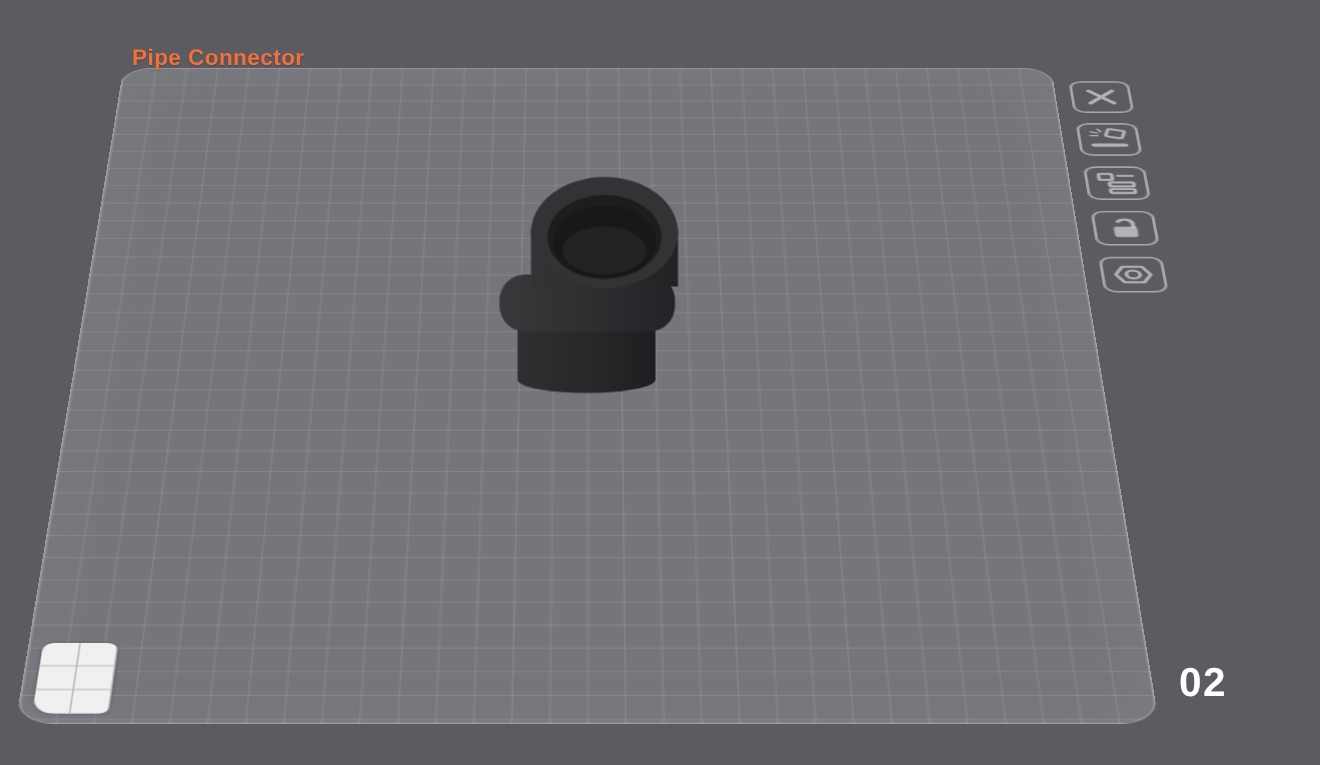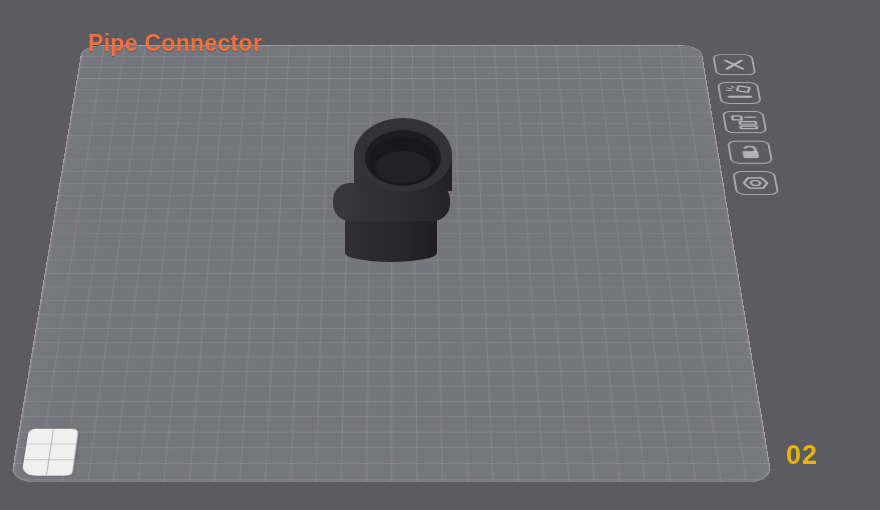--- a/index.html
+++ b/index.html
@@ -45,27 +45,27 @@
     display:flex;align-items:center;justify-content:center;
     cursor:pointer;
   }
   .plate-icon svg{width:36px;height:36px;display:block;}
   .plate-icon .stroked{stroke:rgba(230,230,236,0.62);fill:none;}
   .plate-icon .filled{fill:rgba(230,230,236,0.62);stroke:none;}
 
   
   .plate-title{
     position:absolute;left:88px;top:30px;
-    color:#f2703c;font-size:23px;font-weight:bold;letter-spacing:0.3px;
+    color:#f2703c;font-size:15px;font-weight:bold;letter-spacing:0.3px;
     text-shadow:0 1px 1px rgba(0,0,0,0.25);
     cursor:pointer;
   }
   .plate-number{
     position:absolute;left:786px;top:440px;
-    color:#eab308;font-size:27px;font-weight:bold;letter-spacing:1px;
+    color:#ffffff;font-size:27px;font-weight:bold;letter-spacing:1px;
   }
   .model{position:absolute;left:325px;top:105px;width:140px;height:165px;cursor:pointer;}
   .model svg{width:100%;height:100%;display:block;}
 </style>
 </head>
 <body>
 
 <div class="app">
 
   <div class="plate">

